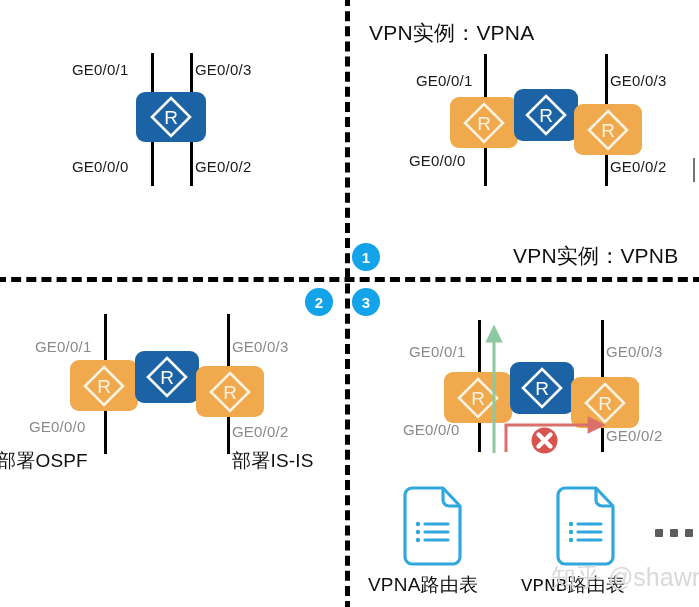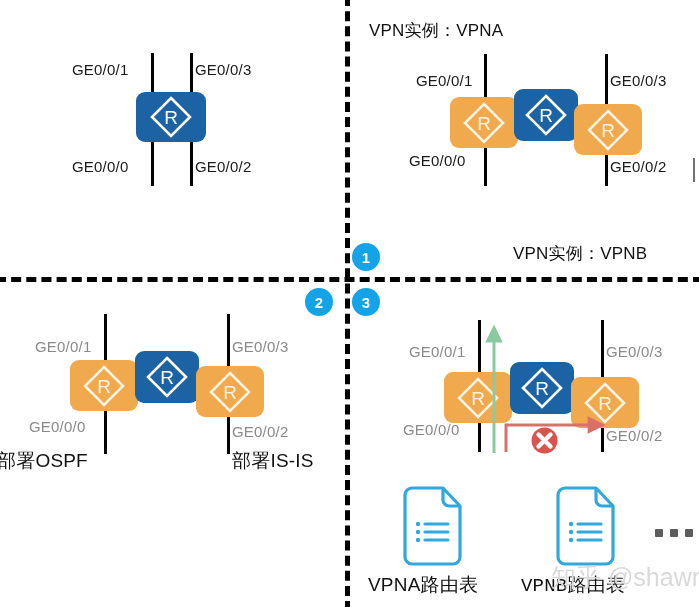--- a/index.html
+++ b/index.html
@@ -57,21 +57,21 @@
 
   
   .lbl {
     position: absolute;
     white-space: nowrap;
     font-size: 15px;
     color: #1a1a1a;
     letter-spacing: 0.2px;
   }
   .lbl.gray { color: #8a8a8a; }
-  .lbl.big  { font-size: 17px; color: #111111; }
+  .lbl.big  { font-size: 21px; color: #111111; }
   .lbl.cn   { font-size: 19px; color: #111111; }
 
   
   .badge {
     position: absolute;
     width: 28px;
     height: 28px;
     border-radius: 50%;
     background: #13a3e8;
     color: #ffffff;

